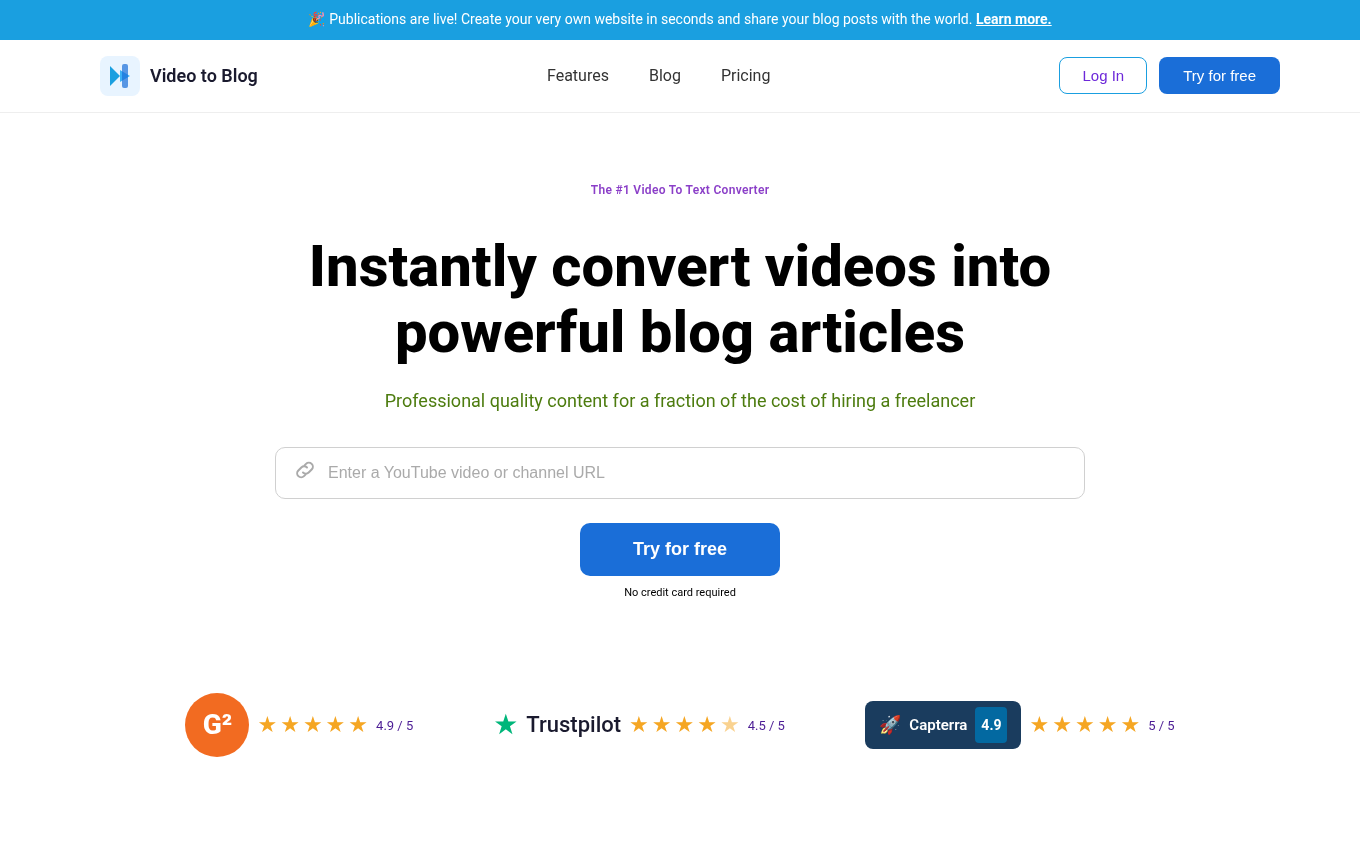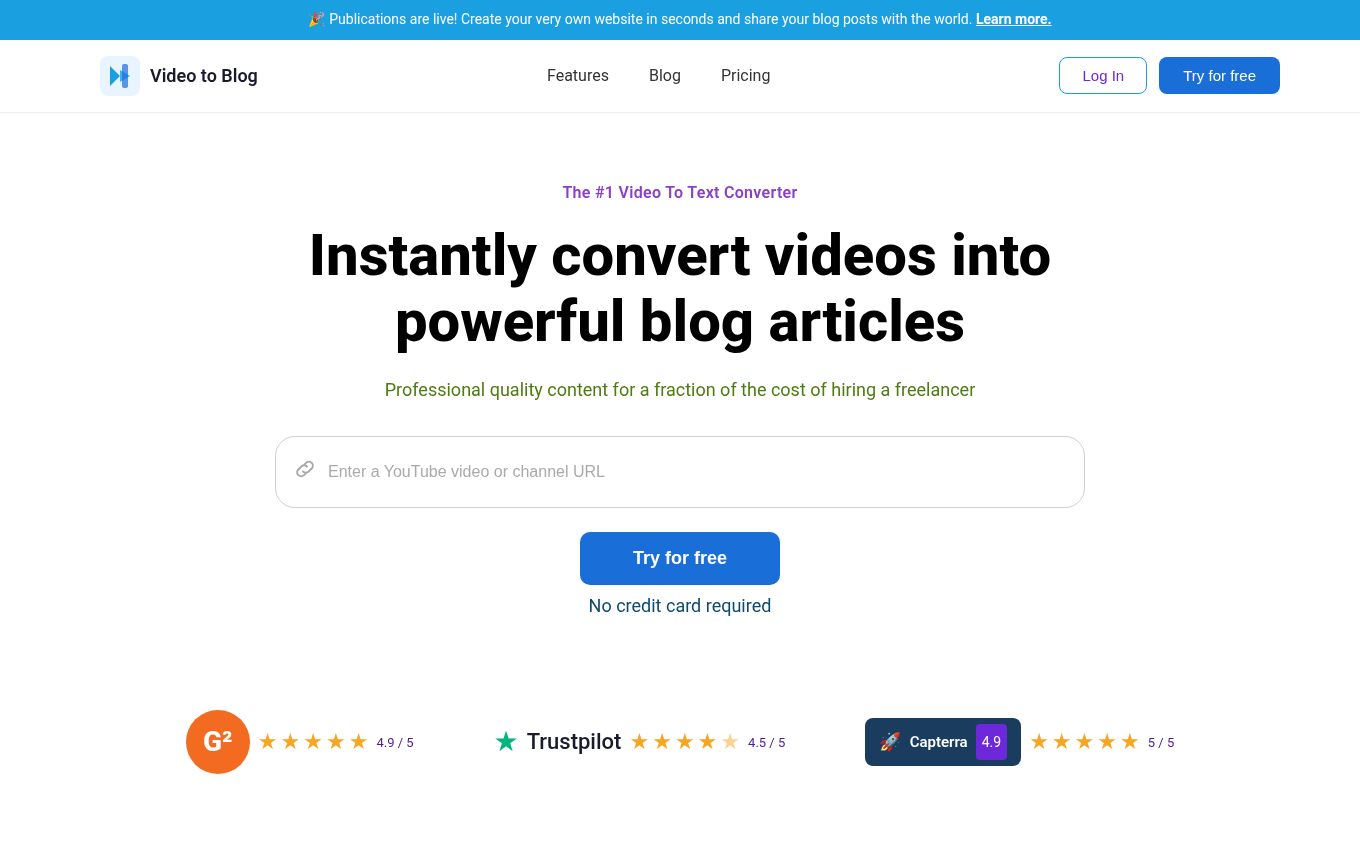--- a/index.html
+++ b/index.html
@@ -82,23 +82,23 @@
       font-weight: 500;
     }
 
     
     .hero {
       text-align: center;
       padding: 70px 20px 40px;
     }
     .hero-subtitle {
       color: #8b3fc8;
-      font-size: 16px;
+      font-size: 12px;
       font-weight: 600;
-      margin-bottom: 20px;
+      margin-bottom: 36px;
       letter-spacing: 0.3px;
     }
     .hero-title {
       font-size: 58px;
       font-weight: 800;
       color: #000000;
       line-height: 1.15;
       max-width: 780px;
       margin: 8px auto 24px;
     }
@@ -109,24 +109,24 @@
       font-weight: 400;
     }
 
     
     .url-input-wrapper {
       display: flex;
       align-items: center;
       max-width: 810px;
       margin: 0 auto 24px;
       border: 1.5px solid #d0d0d0;
-      border-radius: 20px;
+      border-radius: 10px;
       padding: 0 18px;
       background: #fff;
-      height: 72px;
+      height: 52px;
     }
     .url-input-icon {
       color: #aaa;
       margin-right: 12px;
       font-size: 20px;
     }
     .url-input {
       flex: 1;
       border: none;
       outline: none;
@@ -144,22 +144,22 @@
       color: #fff;
       border: none;
       padding: 16px 48px;
       border-radius: 10px;
       font-size: 18px;
       font-weight: 600;
       cursor: pointer;
       min-width: 200px;
     }
     .no-credit {
-      font-size: 18px;
-      color: #0c4a6e;
+      font-size: 11px;
+      color: #000000;
       text-align: center;
     }
 
     
     .ratings {
       display: flex;
       justify-content: center;
       align-items: center;
       gap: 80px;
       padding: 60px 20px 40px;
@@ -224,25 +224,25 @@
       color: #fff;
       border-radius: 8px;
       padding: 6px 14px;
       display: flex;
       align-items: center;
       gap: 8px;
       font-size: 15px;
       font-weight: 600;
     }
     .capterra-score {
-      background: #6d28d9;
+      background: #0369a1;
       border-radius: 4px;
       padding: 10px 6px;
       font-size: 14px;
-      font-weight: 400;
+      font-weight: 700;
     }
   </style>
 </head>
 <body>
 
 <div class="banner">
   <span>🎉 Publications are live! Create your very own website in seconds and share your blog posts with the world.</span>
   <a href="#">Learn more.</a>
 </div>
 

